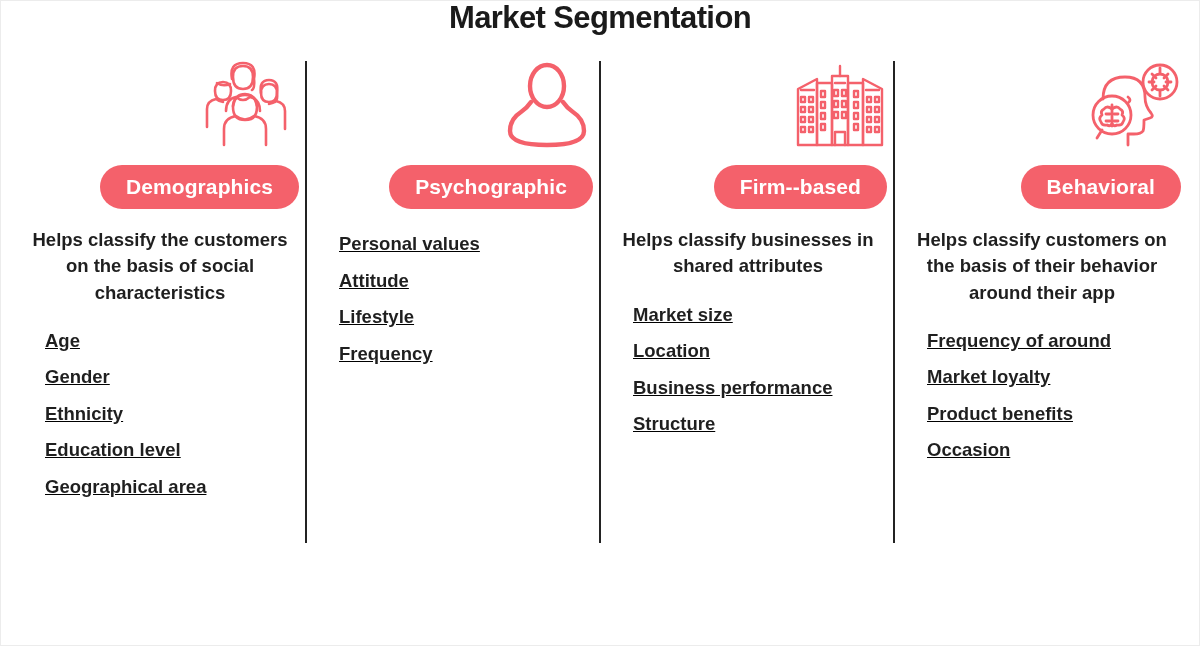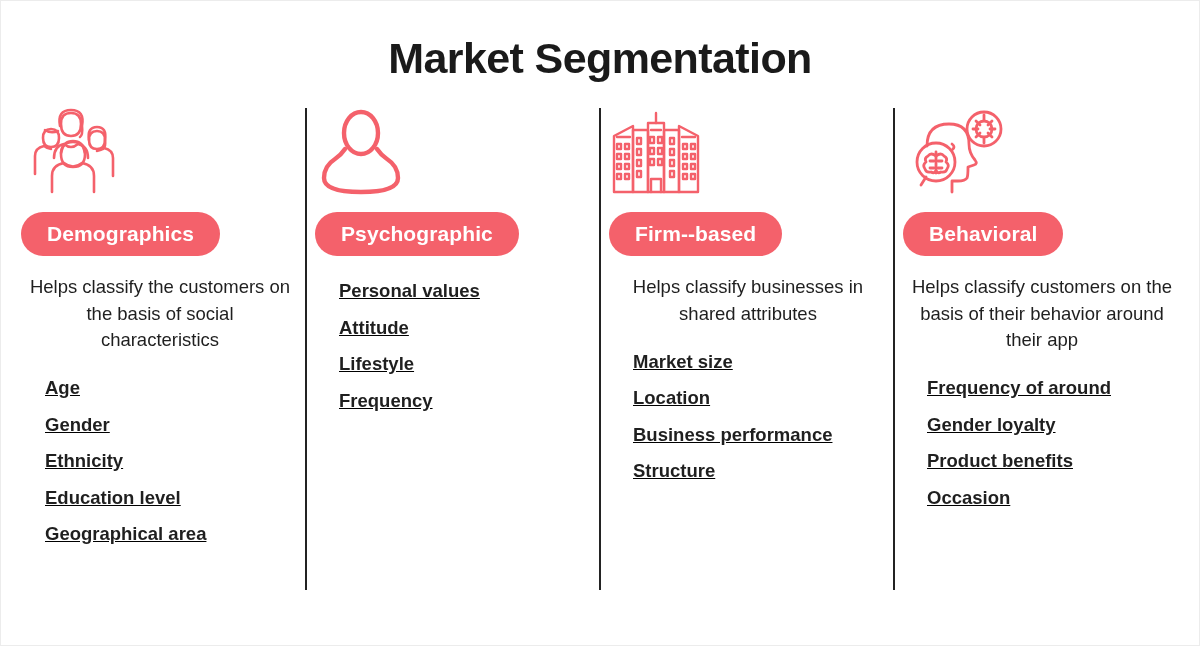--- a/index.html
+++ b/index.html
@@ -17,44 +17,43 @@
     width: 1200px;
     height: 646px;
     background: #ffffff;
     border: 1px solid #ececec;
     overflow: hidden;
   }
 
   
   .title {
     text-align: center;
-    font-size: 43px;
+    font-size: 31px;
     font-weight: bold;
     color: #1a1a1a;
     letter-spacing: -0.6px;
-    padding-top: 34px;
     line-height: 1.1;
   }
 
   
   .columns {
     display: flex;
     flex-direction: row;
     width: 1200px;
     padding: 0 12px;
     margin-top: 22px;
   }
 
   .column {
     position: relative;
     flex: 1 1 0;
     padding: 0 8px;
     display: flex;
     flex-direction: column;
-    align-items: flex-start;
+    align-items: flex-end;
   }
 
   
   .column + .column::before {
     content: "";
     position: absolute;
     left: -2px;
     top: 4px;
     width: 2px;
     height: 482px;
@@ -84,21 +83,21 @@
     white-space: nowrap;
     line-height: 1;
   }
 
   
   .desc {
     margin-top: 18px;
     width: 100%;
     text-align: center;
     font-size: 18.5px;
-    font-weight: normal;
+    font-weight: bold;
     color: #1f1f1f;
     line-height: 1.42;
     padding: 0 4px;
   }
 
   
   .attr-list {
     margin-top: 20px;
     width: 100%;
     padding-left: 24px;
@@ -271,20 +270,20 @@
           <path d="M81 9 v5 M81 32 v5 M70 23 h5 M87 23 h5 M73 15 l4 4 M85 27 l4 4 M89 15 l-4 4 M77 27 l-4 4"></path>
         </svg>
       </div>
 
       <div class="badge">Behavioral</div>
 
       <p class="desc">Helps classify customers on the basis of their behavior around their app</p>
 
       <ul class="attr-list">
         <li>Frequency of around</li>
-        <li>Gender loyalty</li>
+        <li>Market loyalty</li>
         <li>Product benefits</li>
         <li>Occasion</li>
       </ul>
     </div>
 
   </div>
 </div>
 
 </body></html>

